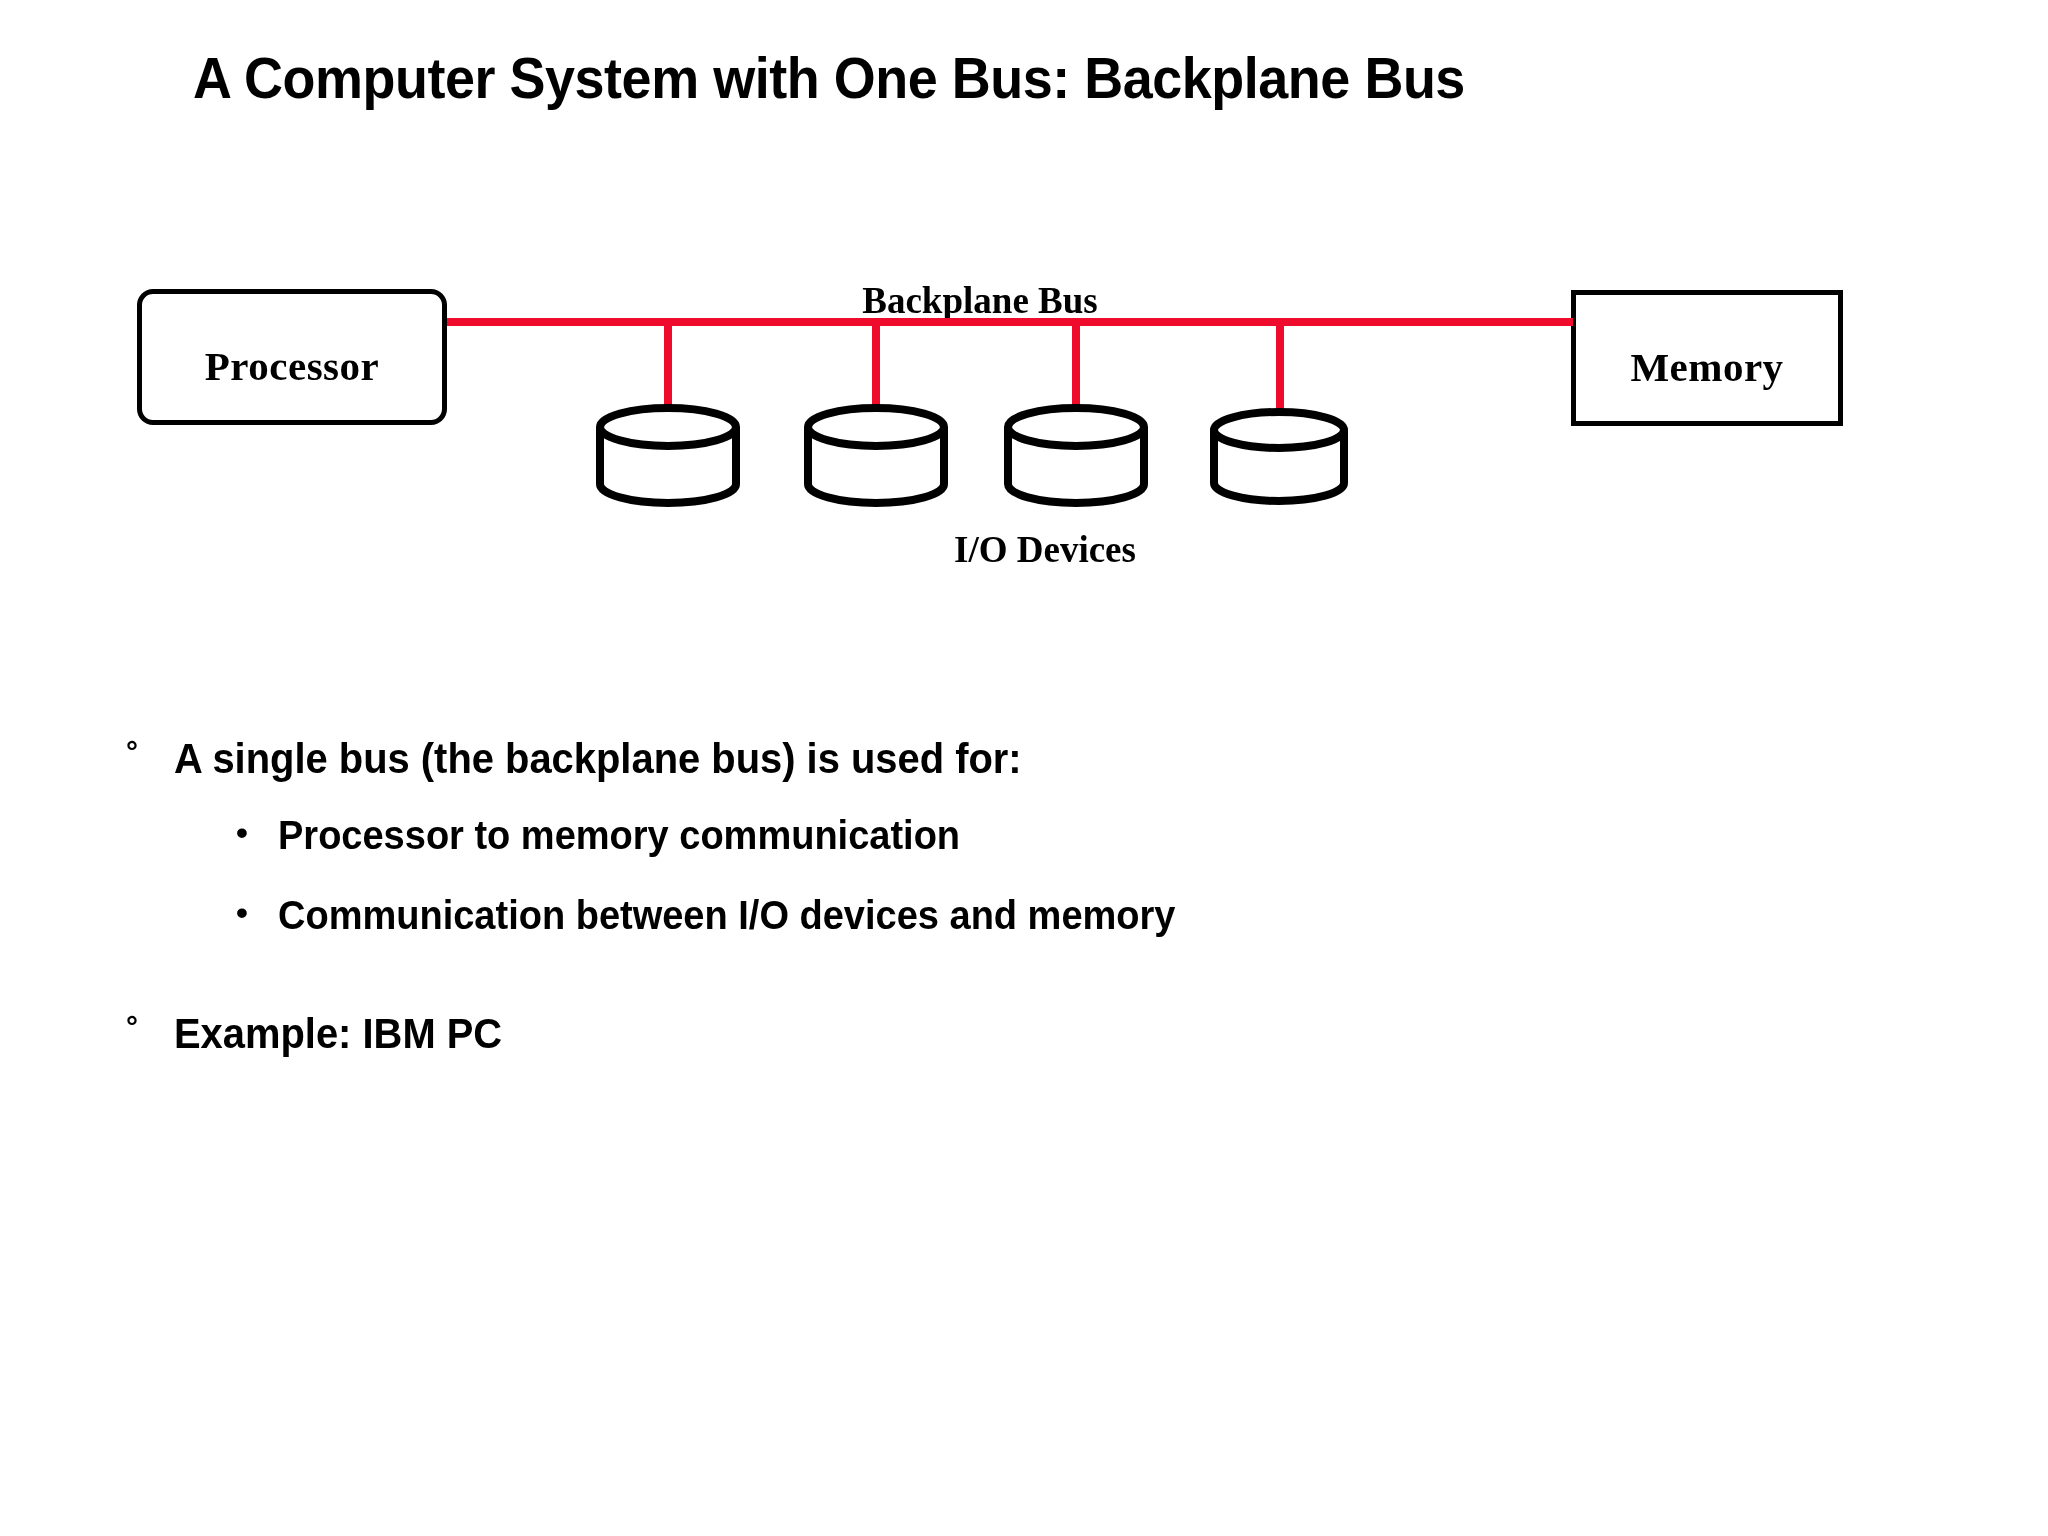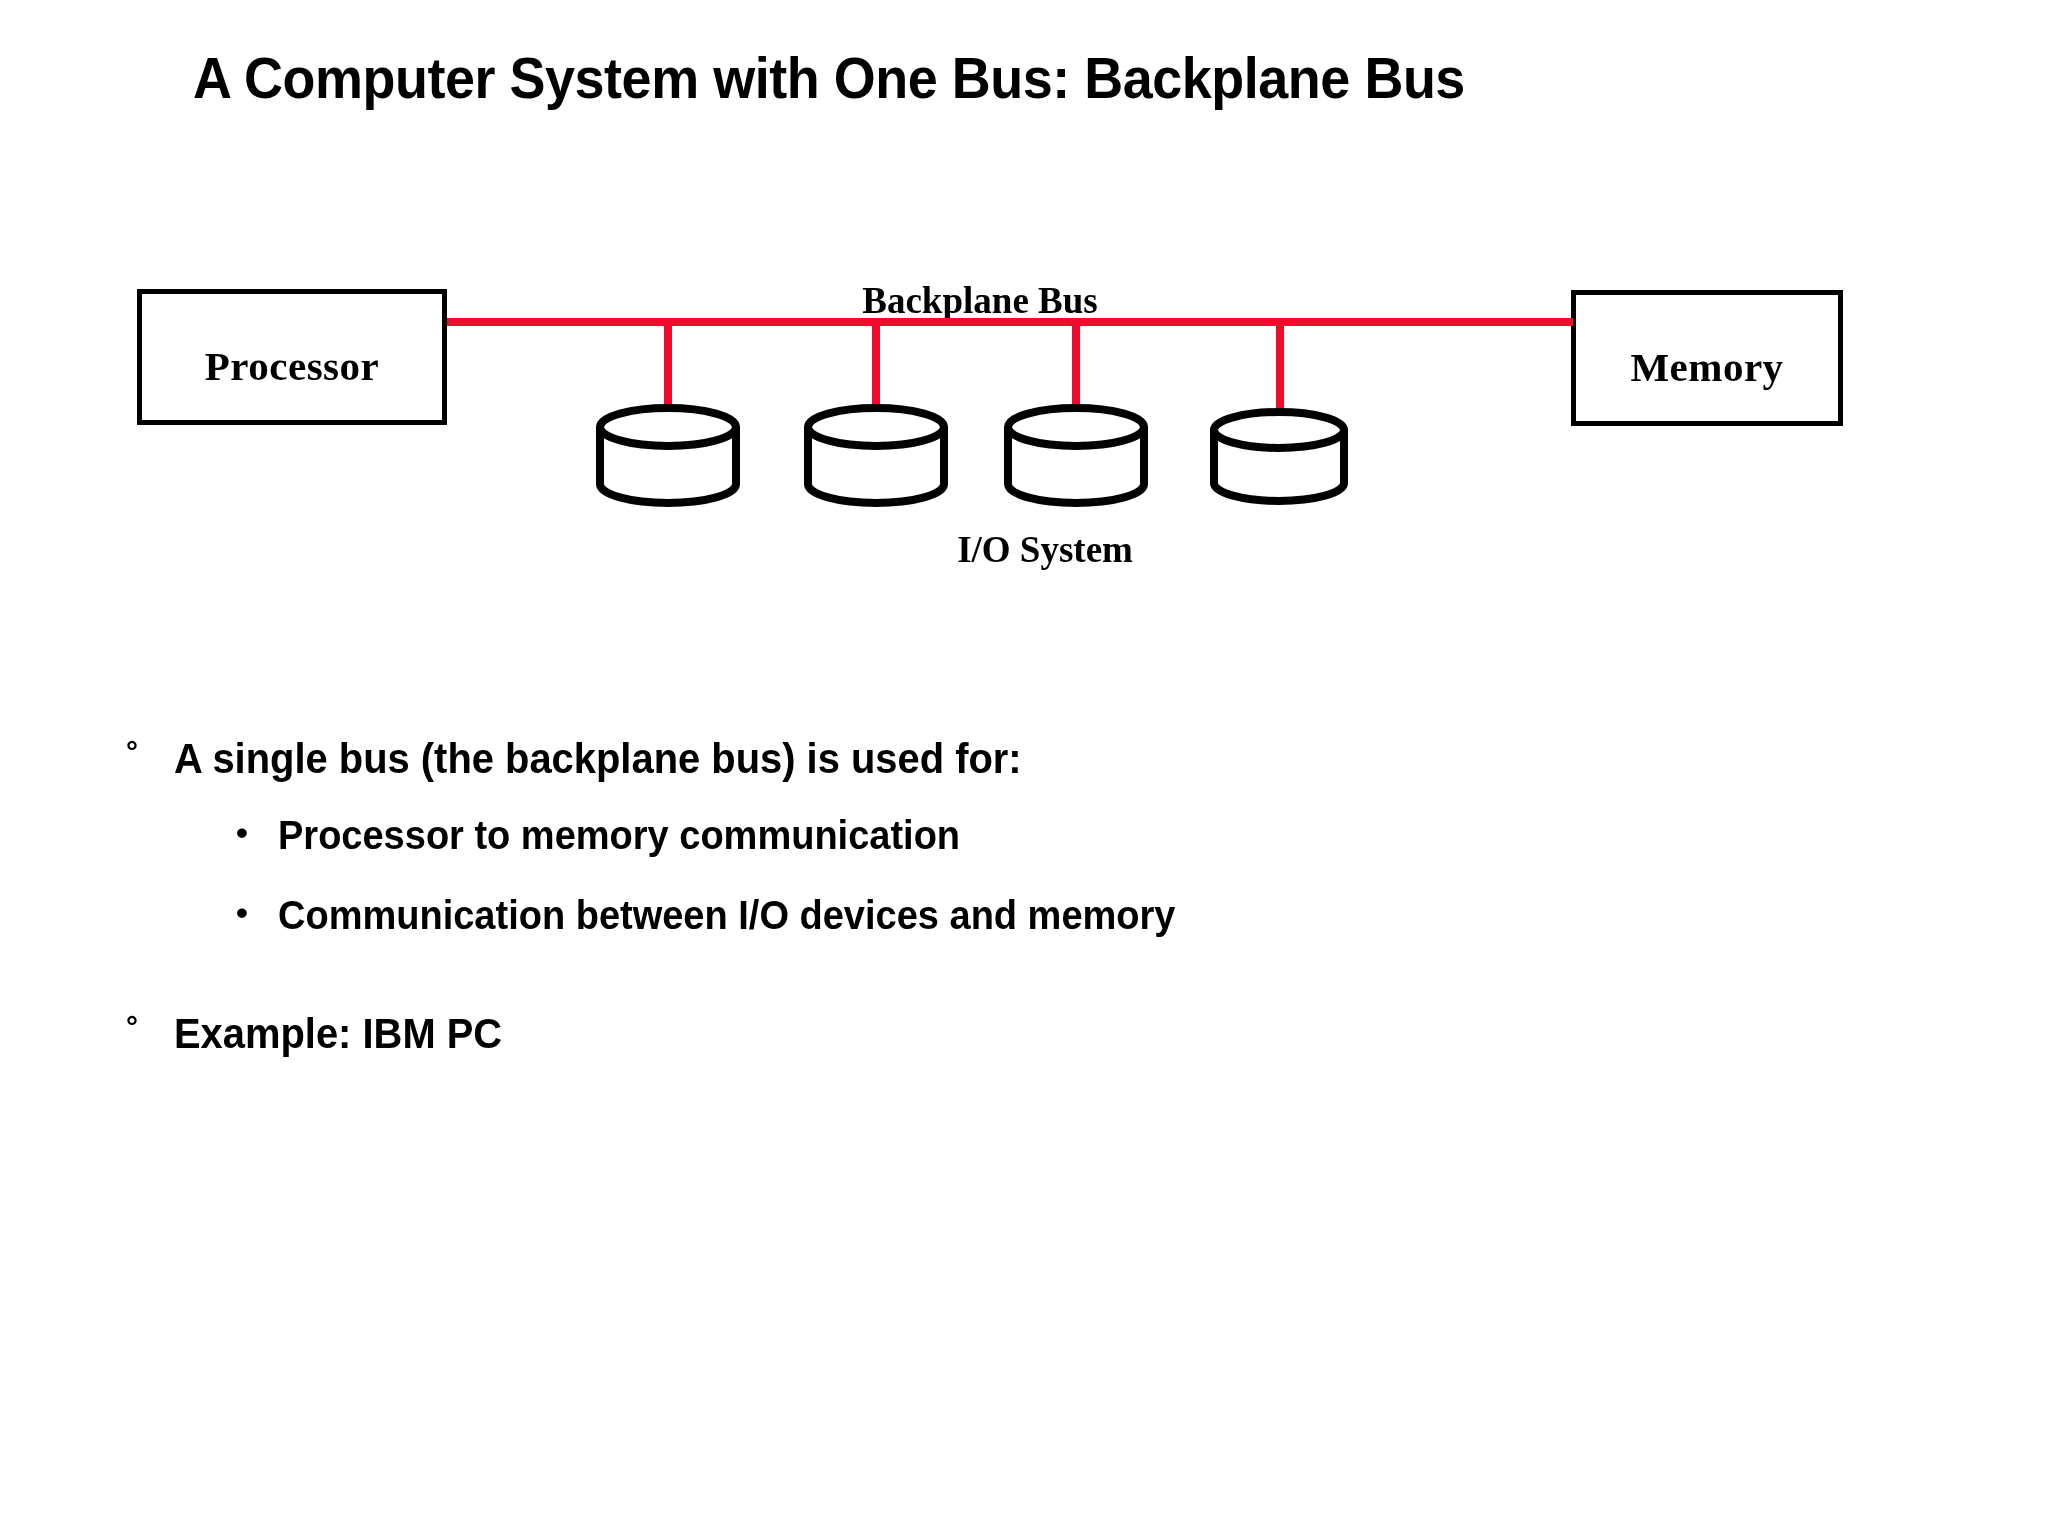--- a/index.html
+++ b/index.html
@@ -57,20 +57,21 @@
     font-size: 41px;
     color: #000000;
     letter-spacing: 0.5px;
   }
 
   #processor-box {
     left: 137px;
     top: 289px;
     width: 310px;
     height: 136px;
+    border-radius: 16px;
   }
   #processor-box .node-label {
     transform: translateY(9px);
   }
 
   #memory-box {
     left: 1571px;
     top: 290px;
     width: 272px;
     height: 136px;
@@ -237,21 +238,21 @@
 
   <div class="cylinder" style="left:1209px; top:409px;">
     <svg width="140" height="104" viewBox="0 0 140 104">
       <ellipse cx="70" cy="21" rx="65" ry="18" fill="#ffffff" stroke="#000000" stroke-width="8"></ellipse>
       <path d="M5 21 L5 74" stroke="#000000" stroke-width="8" fill="none" stroke-linecap="butt"></path>
       <path d="M135 21 L135 74" stroke="#000000" stroke-width="8" fill="none" stroke-linecap="butt"></path>
       <path d="M5 74 A65 18 0 0 0 135 74" stroke="#000000" stroke-width="8" fill="none"></path>
     </svg>
   </div>
 
-  <div id="io-label">I/O System</div>
+  <div id="io-label">I/O Devices</div>
 
 </div>
 
 <div id="body-list">
 
   <div class="bullet-row level1" id="bullet-0">
     <span class="marker">°</span>
     <span class="btext">A single bus (the backplane bus) is used for:</span>
   </div>
 

